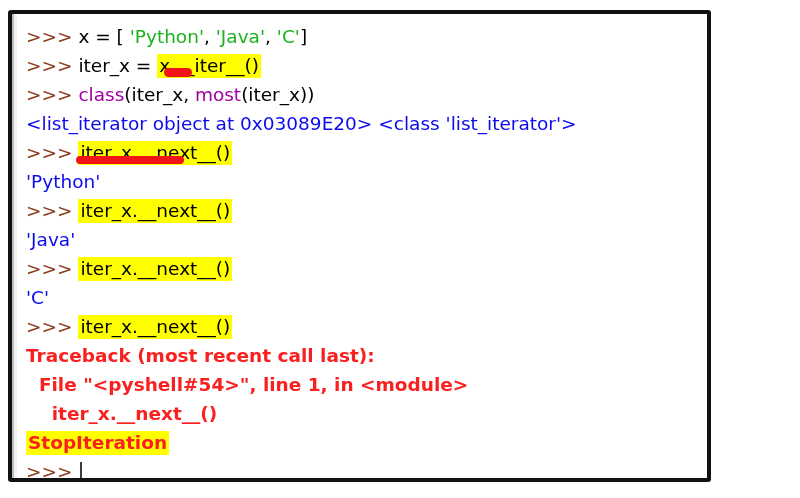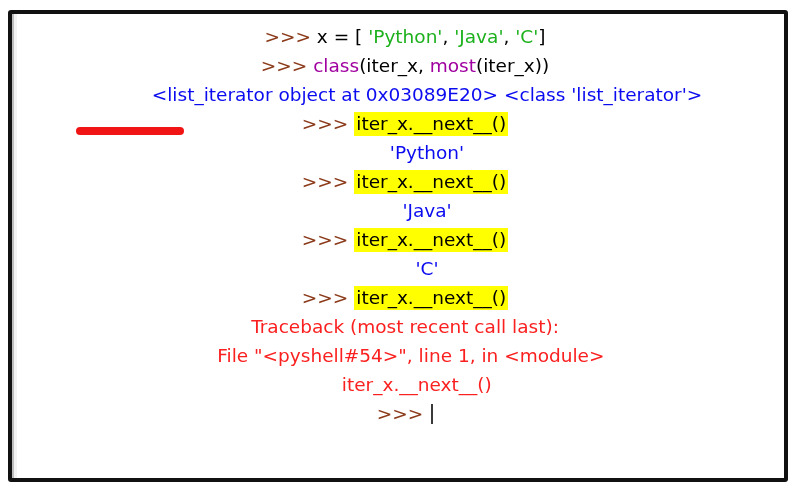--- a/index.html
+++ b/index.html
@@ -13,28 +13,27 @@
     height: 498px;
     overflow: hidden;
     font-family: "DejaVu Sans", sans-serif;
   }
 
   
   #shell-window {
     position: absolute;
     left: 8px;
     top: 10px;
-    width: 780px;
+    width: 703px;
     height: 472px;
     box-sizing: border-box;
     background: #0f766e;
     border: 4px solid #111111;
     border-radius: 3px;
     overflow: hidden;
-    text-align: center;
   }
 
   
   #left-gutter {
     position: absolute;
     left: 0px;
     top: 0px;
     width: 5px;
     height: 100%;
     background: linear-gradient(to right, #bdbdbd 0 2px, #f2f2f2 2px 5px);
@@ -60,22 +59,22 @@
     padding-left: 9px;
     color: #000000;
     letter-spacing: 0px;
   }
 
   
   .tok-prompt  { color: #8b3a1a; }           
   .tok-plain   { color: #000000; }
   .tok-string  { color: #1db11d; }           
   .tok-builtin { color: #a000a0; }           
-  .tok-output  { color: #0b0bf0; margin-left: 44px; }           
-  .tok-error   { color: #fb2020; }           
+  .tok-output  { color: #0b0bf0; }           
+  .tok-error   { color: #fb2020; font-weight: bold; }           
 
   
   .hl {
     background: #ffff00;
     padding: 1px 2px 2px 2px;
     box-decoration-break: clone;
     -webkit-box-decoration-break: clone;
   }
 
   
@@ -111,28 +110,30 @@
 </style>
 </head>
 <body>
 
 <div id="shell-window">
 
   <div id="left-gutter"></div>
 
   <div id="code-area">
       <div class="line"><span class="tok-prompt">&gt;&gt;&gt; </span><span class="tok-plain">x = [ </span><span class="tok-string">'Python'</span><span class="tok-plain">, </span><span class="tok-string">'Java'</span><span class="tok-plain">, </span><span class="tok-string">'C'</span><span class="tok-plain">]</span></div>
+      <div class="line"><span class="tok-prompt">&gt;&gt;&gt; </span><span class="tok-plain">iter_x = </span><span class="tok-plain hl">x.__iter__()</span><span class="red-mark" id="red-mark-iter"></span></div>
       <div class="line"><span class="tok-prompt">&gt;&gt;&gt; </span><span class="tok-builtin">class</span><span class="tok-plain">(iter_x, </span><span class="tok-builtin">most</span><span class="tok-plain">(iter_x))</span></div>
       <div class="line"><span class="tok-output">&lt;list_iterator object at 0x03089E20&gt; &lt;class 'list_iterator'&gt;</span></div>
       <div class="line"><span class="tok-prompt">&gt;&gt;&gt; </span><span class="tok-plain hl">iter_x.__next__()</span><span class="red-mark" id="red-mark-next"></span></div>
       <div class="line"><span class="tok-output">'Python'</span></div>
       <div class="line"><span class="tok-prompt">&gt;&gt;&gt; </span><span class="tok-plain hl">iter_x.__next__()</span></div>
       <div class="line"><span class="tok-output">'Java'</span></div>
       <div class="line"><span class="tok-prompt">&gt;&gt;&gt; </span><span class="tok-plain hl">iter_x.__next__()</span></div>
       <div class="line"><span class="tok-output">'C'</span></div>
       <div class="line"><span class="tok-prompt">&gt;&gt;&gt; </span><span class="tok-plain hl">iter_x.__next__()</span></div>
       <div class="line"><span class="tok-error">Traceback (most recent call last):</span></div>
       <div class="line"><span class="tok-error">  File "&lt;pyshell#54&gt;", line 1, in &lt;module&gt;</span></div>
       <div class="line"><span class="tok-error">    iter_x.__next__()</span></div>
+      <div class="line"><span class="tok-error hl">StopIteration</span></div>
       <div class="line"><span class="tok-prompt">&gt;&gt;&gt; </span><span id="caret"></span></div>
     </div>
 
 </div>
 
 </body></html>

